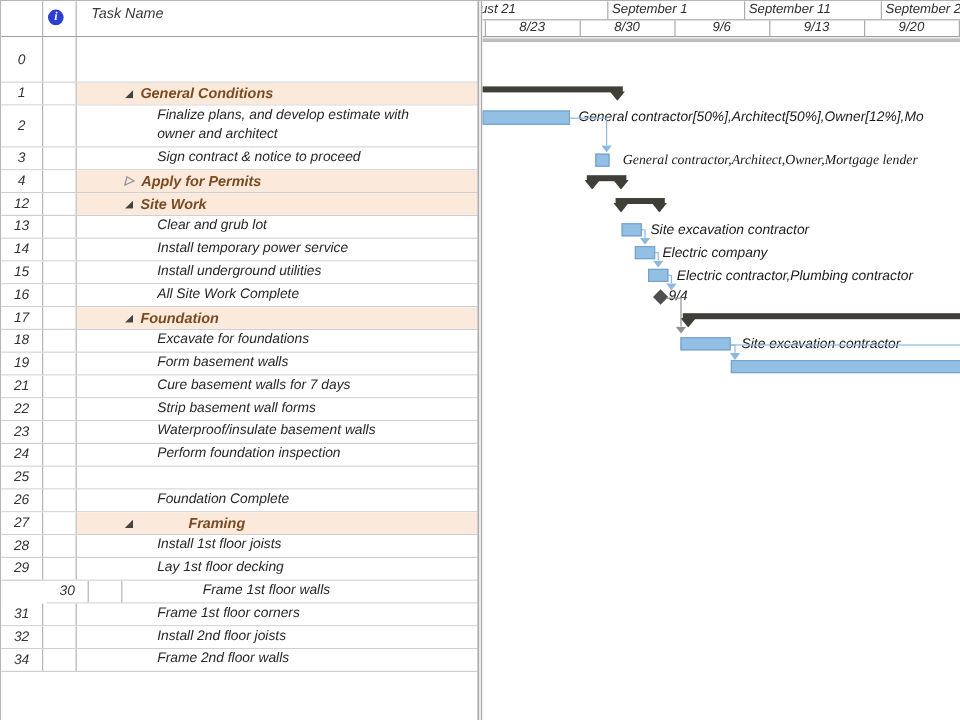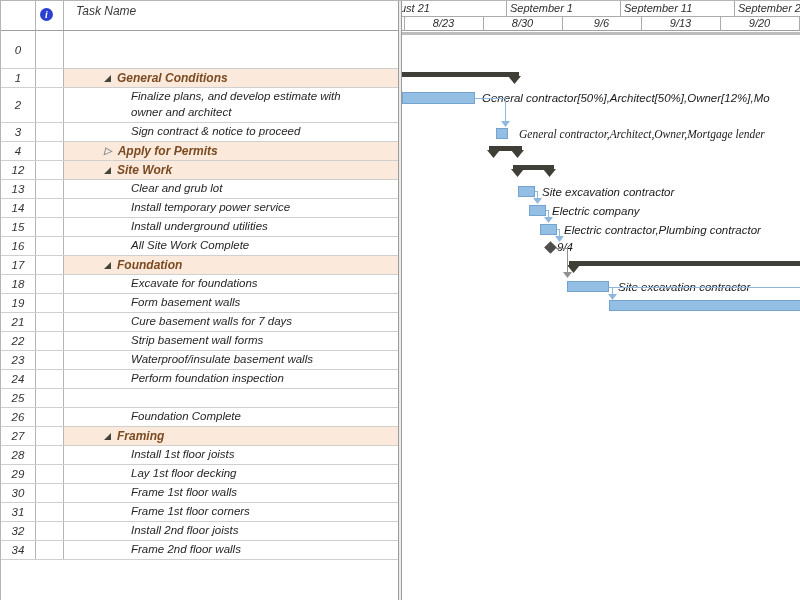--- a/index.html
+++ b/index.html
@@ -194,40 +194,40 @@
         <div class="trow" style="height: 19px;">
           <div class="c-id">26</div>
           <div class="c-ind"></div>
           <div class="c-name" style="padding-left: 67px;">
             <span class="tname">Foundation Complete</span>
           </div>
         </div>
         <div class="trow summary" style="height: 19px;">
           <div class="c-id">27</div>
           <div class="c-ind"></div>
-          <div class="c-name" style="padding-left: 40px;">
+          <div class="c-name" style="padding-left: 40px; gap: 40px;">
             <span class="tw"><span class="tw-exp"></span></span>
             <span class="tname">Framing</span>
           </div>
         </div>
         <div class="trow" style="height: 19px;">
           <div class="c-id">28</div>
           <div class="c-ind"></div>
           <div class="c-name" style="padding-left: 67px;">
             <span class="tname">Install 1st floor joists</span>
           </div>
         </div>
         <div class="trow" style="height: 19px;">
           <div class="c-id">29</div>
           <div class="c-ind"></div>
           <div class="c-name" style="padding-left: 67px;">
             <span class="tname">Lay 1st floor decking</span>
           </div>
         </div>
-        <div class="trow" style="height: 19px;">
+        <div class="trow" style="height: 19px; margin-left: 38px;">
           <div class="c-id">30</div>
           <div class="c-ind"></div>
           <div class="c-name" style="padding-left: 67px;">
             <span class="tname">Frame 1st floor walls</span>
           </div>
         </div>
         <div class="trow" style="height: 19px;">
           <div class="c-id">31</div>
           <div class="c-ind"></div>
           <div class="c-name" style="padding-left: 67px;">

